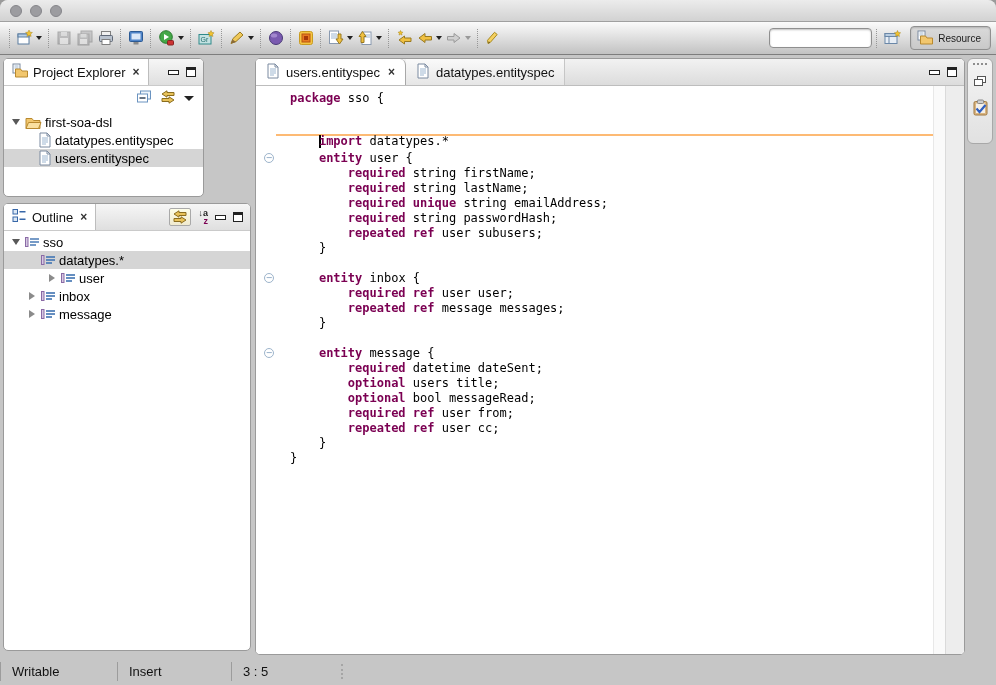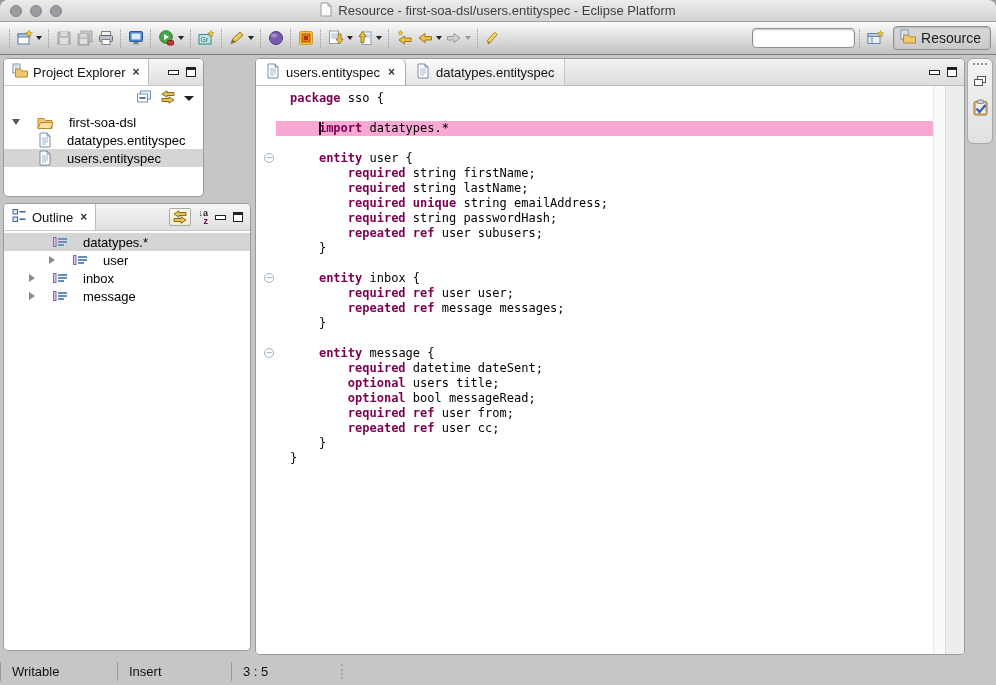--- a/index.html
+++ b/index.html
@@ -23,42 +23,42 @@
   .tb-sep { width:2px; height:19px; border-left:1px dotted #979797; margin:0 4px; }
   .tb-btn { height:24px; display:flex; align-items:center; justify-content:center; padding:0 2px; }
   .dd { width:0; height:0; border-left:3px solid transparent; border-right:3px solid transparent; border-top:4px solid #222; margin-left:3px; }
   .dd.dis { border-top-color:#999; }
   .disabled { opacity:.45; filter:grayscale(.9); }
   .tb-right { margin-left:auto; display:flex; align-items:center; }
   .search-box { width:103px; height:20px; border:1px solid #8f8f8f; border-radius:4px; background:#fff;
     box-shadow:inset 0 1px 2px rgba(0,0,0,.25); font-size:12px; padding:0 6px; outline:none; }
   .persp-btn { display:flex; align-items:center; gap:5px; height:24px; padding:0 9px 0 6px; margin-left:6px;
     border:1px solid #909090; border-radius:4px; background:linear-gradient(#dadada,#c9c9c9);
-    box-shadow:inset 0 1px 2px rgba(0,0,0,.18); font-size:14px; color:#1c1c1c; }
+    box-shadow:inset 0 1px 2px rgba(0,0,0,.18); font-size:10px; color:#1c1c1c; }
 
   
   .main { position:absolute; top:55px; left:0; right:0; bottom:28px; background:#c6c6c6; }
   .panel { position:absolute; background:#fff; border:1px solid #9a9a9a; border-radius:5px; overflow:hidden; }
 
   .view-tabbar { height:27px; display:flex; align-items:stretch;
     background:linear-gradient(#f6f6f6,#dfdfdf); border-bottom:1px solid #cacaca; }
   .view-tab { display:flex; align-items:center; gap:5px; padding:0 8px; background:#fff;
     border-right:1px solid #bdbdbd; font-size:13px; color:#111; white-space:nowrap; }
   .view-tools { margin-left:auto; display:flex; align-items:center; gap:7px; padding-right:7px; }
   .tab-close { font-size:12px; font-weight:bold; color:#333; margin-left:2px; }
   .icon-min { width:11px; height:5px; border:1px solid #222; background:#fff; }
   .icon-max { width:10px; height:10px; border:1px solid #222; border-top:3px solid #222; background:#fff; }
   .pressed-box { border:1px solid #a9a9a9; background:linear-gradient(#fdfde8,#f0ead0); border-radius:2px; padding:1px 2px; display:flex; }
 
   .pe-panel { left:3px; top:3px; width:201px; height:139px; }
   .pe-toolbar { height:25px; display:flex; justify-content:flex-end; align-items:center; gap:8px; padding-right:9px; background:#fff; }
   .outline-panel { left:3px; top:148px; width:248px; height:448px; }
 
   .tree { font-size:13px; color:#000; padding-top:2px; }
-  .tree-row { height:18px; display:flex; align-items:center; gap:15px; white-space:nowrap; }
+  .tree-row { height:18px; display:flex; align-items:center; gap:3px; white-space:nowrap; }
   .tree-row.selected { background:#d5d5d5; }
   .tw { width:12px; flex:none; display:flex; justify-content:center; }
   .tw-open { width:0; height:0; border-left:4px solid transparent; border-right:4px solid transparent; border-top:6px solid #585858; }
   .tw-closed { width:0; height:0; border-top:4px solid transparent; border-bottom:4px solid transparent; border-left:6px solid #8b8b8b; }
   .tree-icon { flex:none; display:flex; }
   .menu-tri { width:0; height:0; border-left:5px solid transparent; border-right:5px solid transparent; border-top:5px solid #222; }
   .sort-icon { font-size:9px; line-height:8px; color:#222; display:flex; flex-direction:column; align-items:flex-start; font-weight:bold; }
   .sort-icon .z { color:#7b0052; }
 
   
@@ -67,21 +67,21 @@
     background:linear-gradient(#f2f2f2,#dcdcdc); border-bottom:1px solid #bdbdbd; }
   .ed-tabs { display:flex; align-items:stretch; }
   .ed-tab { display:flex; align-items:center; gap:6px; padding:0 10px; font-size:13px; color:#111; white-space:nowrap; }
   .ed-tab.active { background:#fff; border-right:1px solid #a8a8a8; border-radius:0 6px 0 0; }
   .ed-tab.inactive { background:linear-gradient(#fafafa,#e6e6e6); border-right:1px solid #c6c6c6; }
   .ed-content { position:absolute; top:27px; left:0; right:0; bottom:0; background:#fff; display:flex; }
   .code-wrap { flex:1; padding-top:5px; overflow:hidden; }
   .code-line { display:flex; height:15px; font-family:"DejaVu Sans Mono", monospace; font-size:12px; line-height:15px; white-space:pre; }
   .cl-ruler { width:20px; flex:none; position:relative; background:#fff; }
   .cl-text { flex:1; padding-left:14px; position:relative; color:#000; }
-  .cl-text.current { background:#f9a8d4; }
+  .cl-text.current { background:#fdba74;margin-top:13px; }
   .kw { color:#7b0052; font-weight:bold; }
   .fold { position:absolute; right:2px; top:2px; width:10px; height:10px; border:1px solid #9db4cb; border-radius:50%;
     color:#8aa6c2; font-size:10px; line-height:8px; text-align:center; background:#fff; }
   .cursor { display:inline-block; width:0; border-left:2px solid #000; height:13px; vertical-align:middle; margin-right:-2px; }
   .ed-scroll { width:12px; flex:none; background:#fafafa; border-left:1px solid #e8e8e8; }
   .ed-overview { width:19px; flex:none; background:#ededed; border-left:1px solid #dadada; }
 
   
   .minibar { position:absolute; left:967px; top:3px; width:26px; height:86px;
     background:linear-gradient(#f4f4f4,#e1e1e1); border:1px solid #a8a8a8; border-radius:6px;
@@ -100,27 +100,20 @@
 </head>
 <body>
 
 <div class="window">
 
   <div class="titlebar">
     <div class="traffic">
       <span class="light"></span>
       <span class="light"></span>
       <span class="light"></span>
-    </div>
-    <div class="title-center">
-      <span><svg width="12" height="15" viewBox="0 0 12 15">
-            <path d="M1 1h7l3 3v10H1z" fill="#fdfdfd" stroke="#9a9a9a"></path>
-            <path d="M8 1v3h3" fill="none" stroke="#9a9a9a"></path>
-          </svg></span>
-      <span>Resource - first-soa-dsl/users.entityspec - Eclipse Platform</span>
     </div>
   </div>
 
   <div class="toolbar">
     <span class="tb-sep"></span>
     <span class="tb-btn">
       <svg width="16" height="16" viewBox="0 0 16 16">
           <rect x="1" y="4" width="11" height="10" fill="#fefefe" stroke="#5a7ca0"></rect>
           <rect x="1" y="4" width="11" height="3" fill="#b9d1e8" stroke="#5a7ca0"></rect>
           <path d="M12 0l1 2.2 2.4.3-1.8 1.6.5 2.4-2.1-1.2-2.1 1.2.5-2.4L8.6 2.5 11 2.2z" fill="#f2c330" stroke="#a8861c" stroke-width=".5"></path>
@@ -374,20 +367,34 @@
             </span>
           <span class="sort-icon">
               <span>↓a</span>
               <span class="z">&nbsp;&nbsp;z</span>
             </span>
           <span class="icon-min"></span>
           <span class="icon-max"></span>
         </div>
       </div>
       <div class="tree">
+          <div class="tree-row" style="padding-left: 6px;">
+            <span class="tw">
+              <span class="tw-open"></span>
+            </span>
+            <span class="tree-icon">
+              <svg width="15" height="14" viewBox="0 0 15 14">
+                <rect x="0.5" y="2.5" width="2.5" height="9" fill="#d5c8e2" stroke="#8a6aa5"></rect>
+                <line x1="5" y1="4" x2="14" y2="4" stroke="#4a7ab5" stroke-width="1.7"></line>
+                <line x1="5" y1="7" x2="14" y2="7" stroke="#4a7ab5" stroke-width="1.7"></line>
+                <line x1="5" y1="10" x2="11" y2="10" stroke="#4a7ab5" stroke-width="1.7"></line>
+              </svg>
+            </span>
+            <span class="lbl">sso</span>
+          </div>
           <div class="tree-row selected" style="padding-left: 22px;">
             <span class="tw"></span>
             <span class="tree-icon">
               <svg width="15" height="14" viewBox="0 0 15 14">
                 <rect x="0.5" y="2.5" width="2.5" height="9" fill="#d5c8e2" stroke="#8a6aa5"></rect>
                 <line x1="5" y1="4" x2="14" y2="4" stroke="#4a7ab5" stroke-width="1.7"></line>
                 <line x1="5" y1="7" x2="14" y2="7" stroke="#4a7ab5" stroke-width="1.7"></line>
                 <line x1="5" y1="10" x2="11" y2="10" stroke="#4a7ab5" stroke-width="1.7"></line>
               </svg>
             </span>

